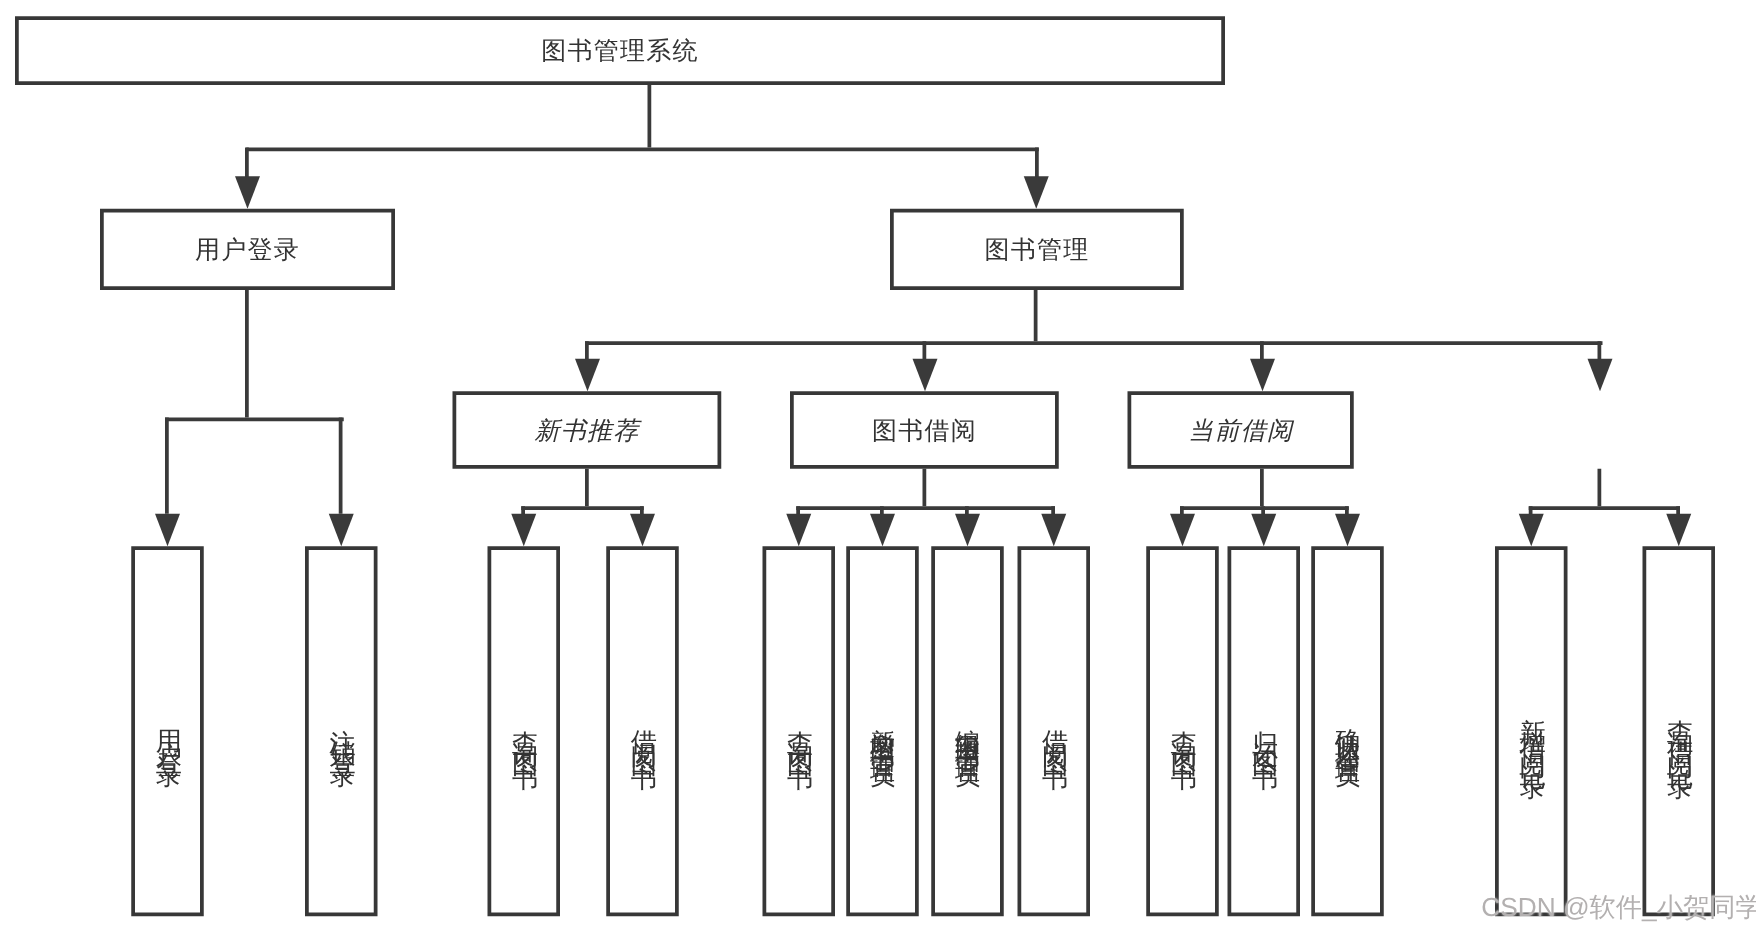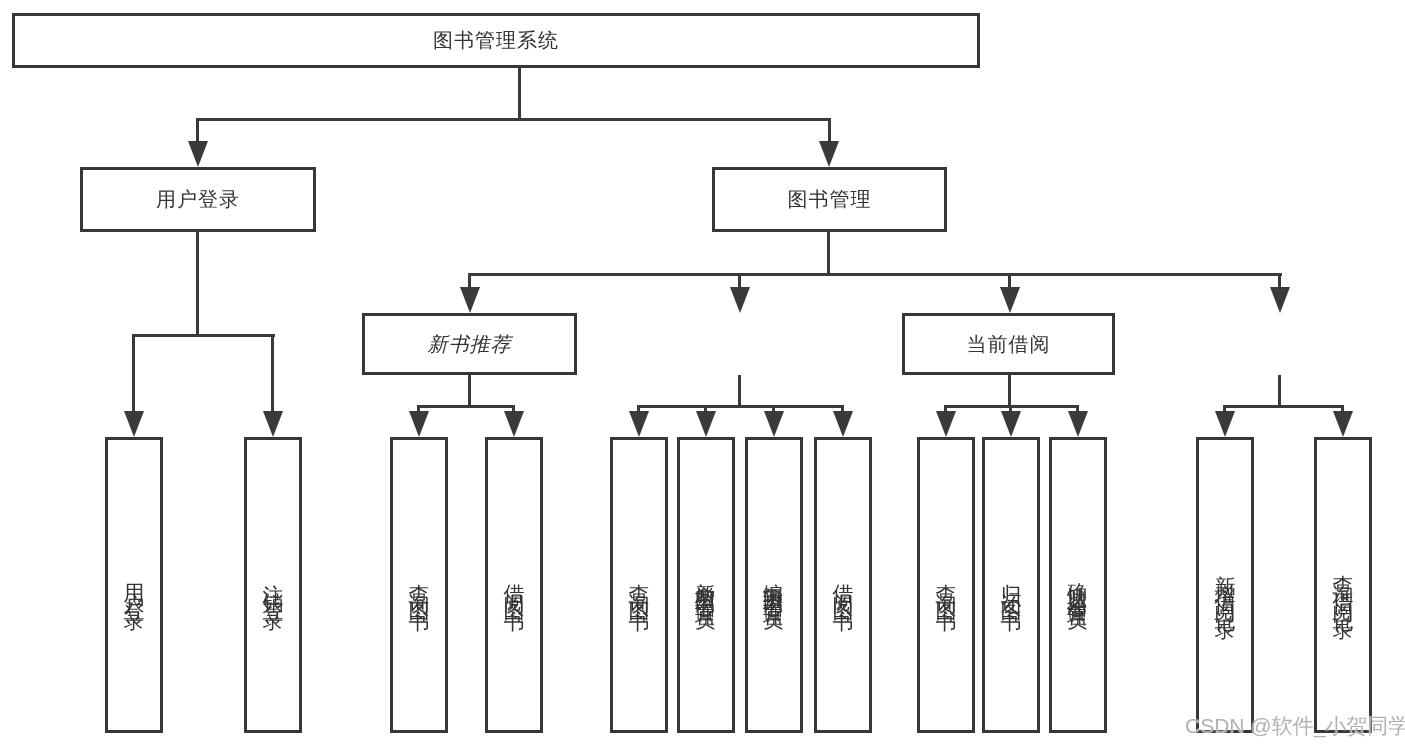--- a/index.html
+++ b/index.html
@@ -86,21 +86,24 @@
   <div class="vline" style="left:738px;top:273px;height:16px;"></div>
   <div class="arrow" style="left:730px;top:287px;"></div>
   <div class="vline" style="left:1008px;top:273px;height:16px;"></div>
   <div class="arrow" style="left:1000px;top:287px;"></div>
   <div class="vline" style="left:1278px;top:273px;height:16px;"></div>
   <div class="arrow" style="left:1270px;top:287px;"></div>
 
   <div class="box" style="left:362px;top:313px;width:215px;height:62px;font-style:italic;">
     <span>新书推荐</span>
   </div>
-  <div class="box" style="left:902px;top:313px;width:213px;height:62px;">
+  <div class="box" style="left:632px;top:313px;width:215px;height:62px;">
+    <span>图书借阅</span>
+  </div>
+  <div class="box" style="left:902px;top:313px;width:181px;height:62px;font-style:italic;">
     <span>当前借阅</span>
   </div>
 
   <div class="vline" style="left:468px;top:375px;height:30px;"></div>
   <div class="hline" style="left:417px;top:405px;width:98px;"></div>
   <div class="vline" style="left:417px;top:405px;height:8px;"></div>
   <div class="arrow" style="left:409px;top:411px;"></div>
   <div class="vline" style="left:512px;top:405px;height:8px;"></div>
   <div class="arrow" style="left:504px;top:411px;"></div>
 

